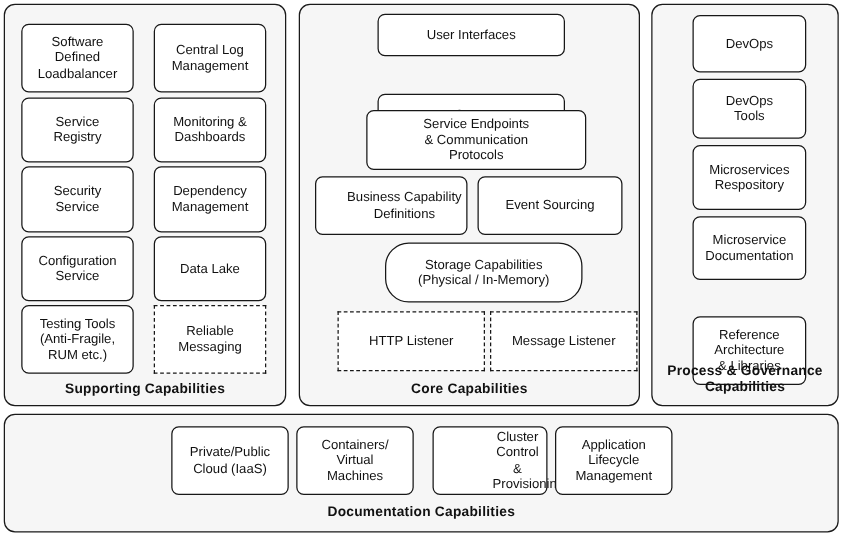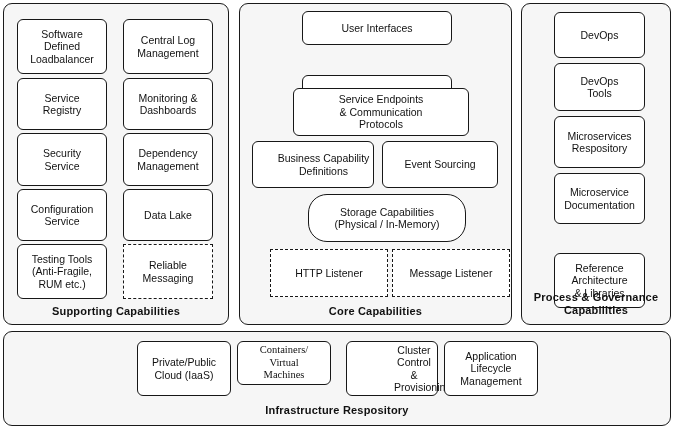--- a/index.html
+++ b/index.html
@@ -144,25 +144,25 @@
     <div class="cap" style="left:32px; top:225px; width:91px; height:55px;margin-top:24px;">
       <span>Reference<br>Architecture<br>&amp; Libraries</span>
     </div>
     <div class="panel-title" style="top:287px;">Process &amp; Governance<br>Capabilities</div>
   </div>
 
   <div class="panel" style="left:3px; top:331px; width:668px; height:95px;">
     <div class="cap" style="left:133px; top:9px; width:94px; height:55px;">
       <span>Private/Public<br>Cloud (IaaS)</span>
     </div>
-    <div class="cap" style="left:233px; top:9px; width:94px; height:44px;font-family:Liberation Serif, serif;">
+    <div class="cap" style="left:233px; top:9px; width:94px; height:55px;">
       <span>Containers/<br>Virtual<br>Machines</span>
     </div>
     <div class="cap" style="left:342px; top:9px; width:92px; height:55px;padding-left:47px;">
       <span>Cluster<br>Control &amp;<br>Provisioning</span>
     </div>
     <div class="cap" style="left:440px; top:9px; width:94px; height:55px;">
       <span>Application<br>Lifecycle<br>Management</span>
     </div>
-    <div class="panel-title" style="top:72px;">Infrastructure  Respository</div>
+    <div class="panel-title" style="top:72px;">Documentation  Capabilities</div>
   </div>
 
 </div>
 
 </body></html>

